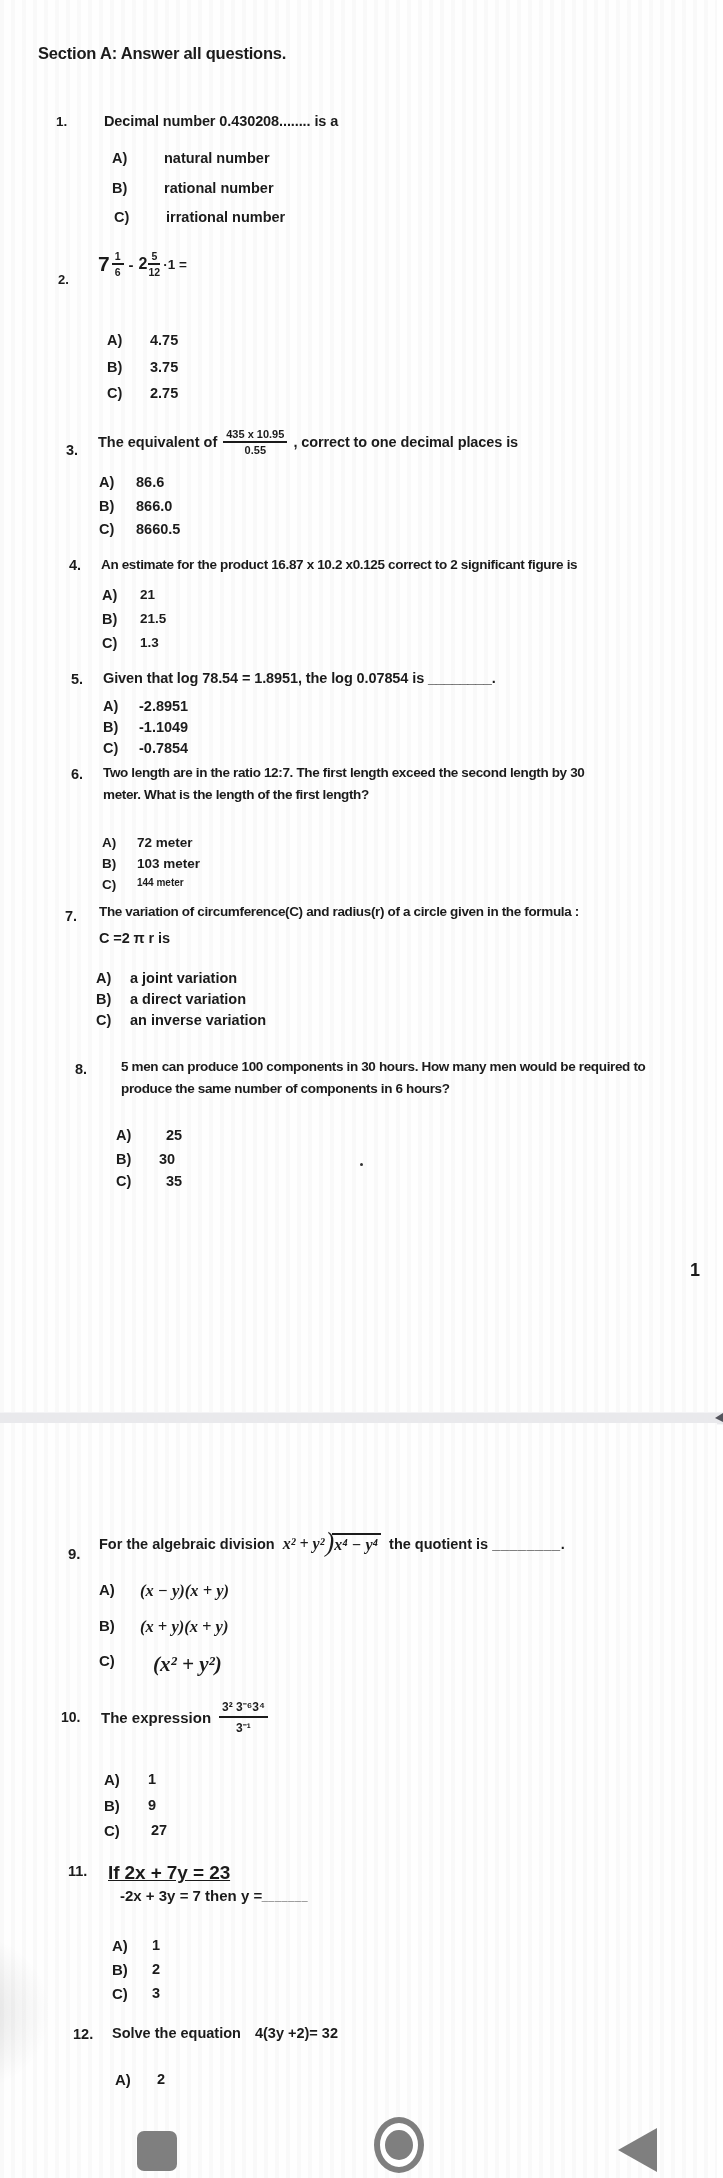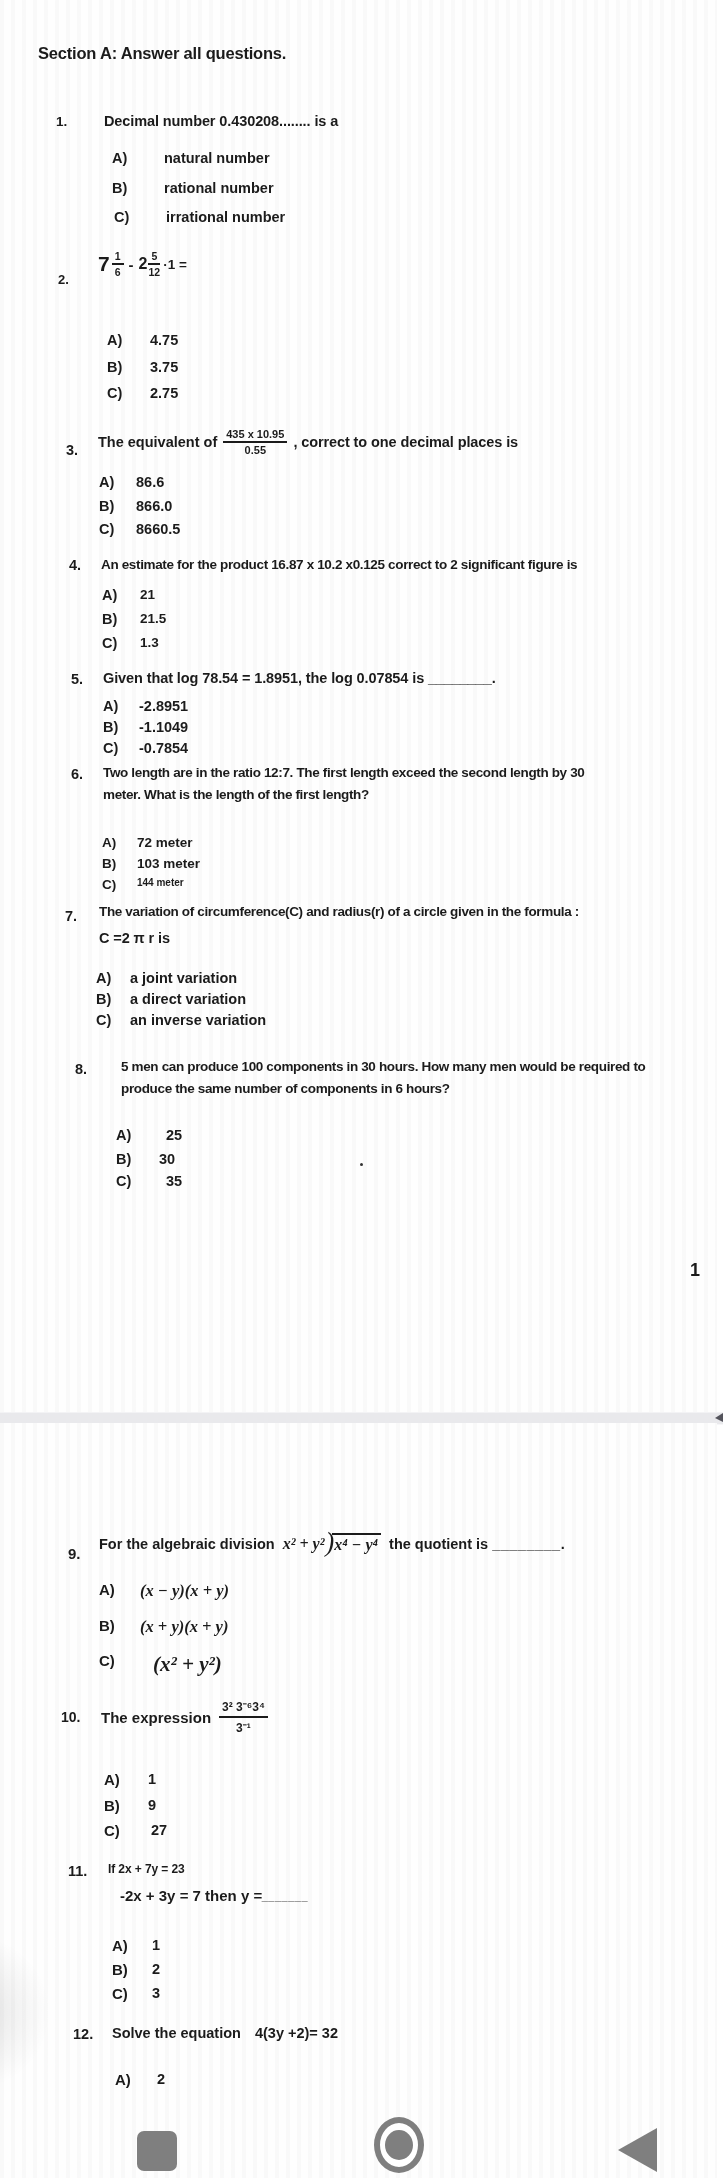--- a/index.html
+++ b/index.html
@@ -237,21 +237,21 @@
   <div class="optrow" style="top:374px;">
     <span class="optletter" style="left:104px;font-size:15px;">B)</span>
     <span class="optlabel" style="left:148px;">9</span>
   </div>
   <div class="optrow" style="top:399px;">
     <span class="optletter" style="left:104px;font-size:15px;">C)</span>
     <span class="optlabel" style="left:151px;">27</span>
   </div>
 
   <div class="qnum" style="left:68px;top:440px;">11.</div>
-  <div class="qt" style="left:108px;top:439px;font-size:12px;">If 2x + 7y = 23</div>
+  <div class="qt" style="left:108px;top:439px;font-size:19px;text-decoration:underline;">If 2x + 7y = 23</div>
   <div class="mathrow" style="left:120px;top:464px;text-align:center;">
     <span style="font:700 15px 'Liberation Sans',sans-serif;">-2x + 3y = 7 then y =</span>
     <span class="blank" style="font-size:11px;font-style:italic;">_______</span>
   </div>
   <div class="optrow" style="top:514px;">
     <span class="optletter" style="left:112px;font-size:15px;">A)</span>
     <span class="optlabel" style="left:152px;">1</span>
   </div>
   <div class="optrow" style="top:538px;">
     <span class="optletter" style="left:112px;font-size:15px;">B)</span>

